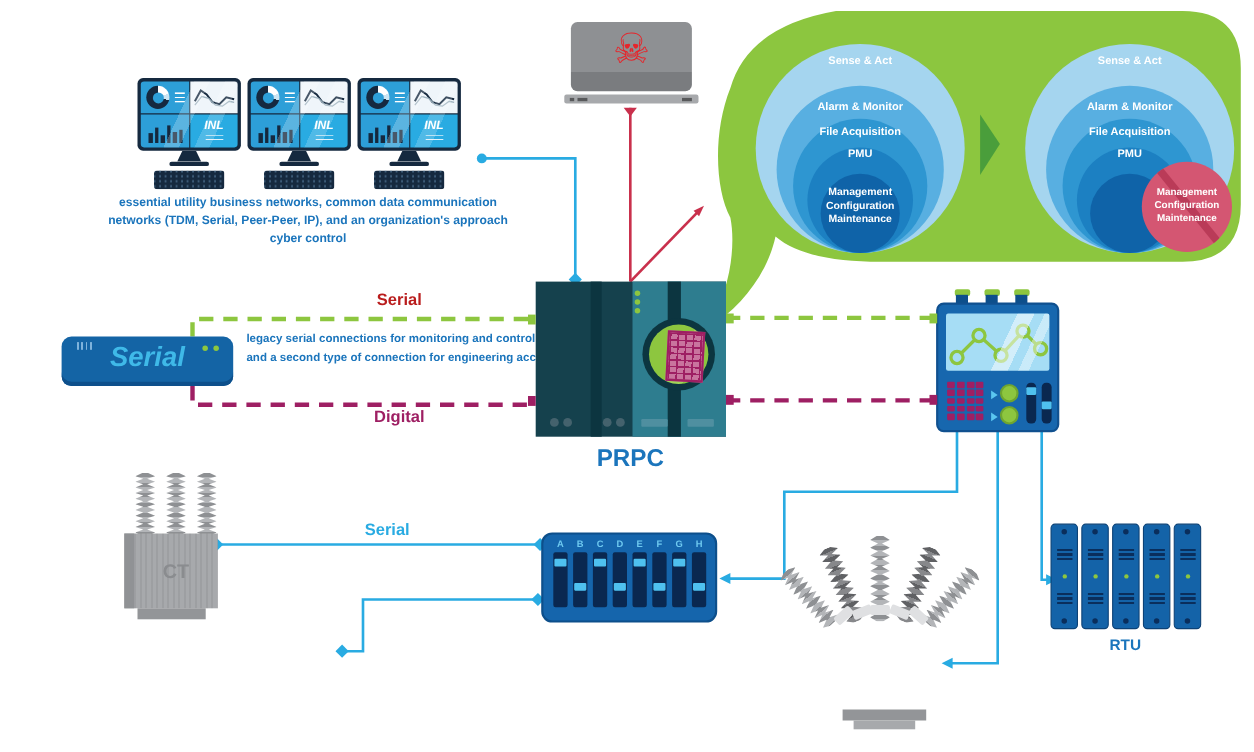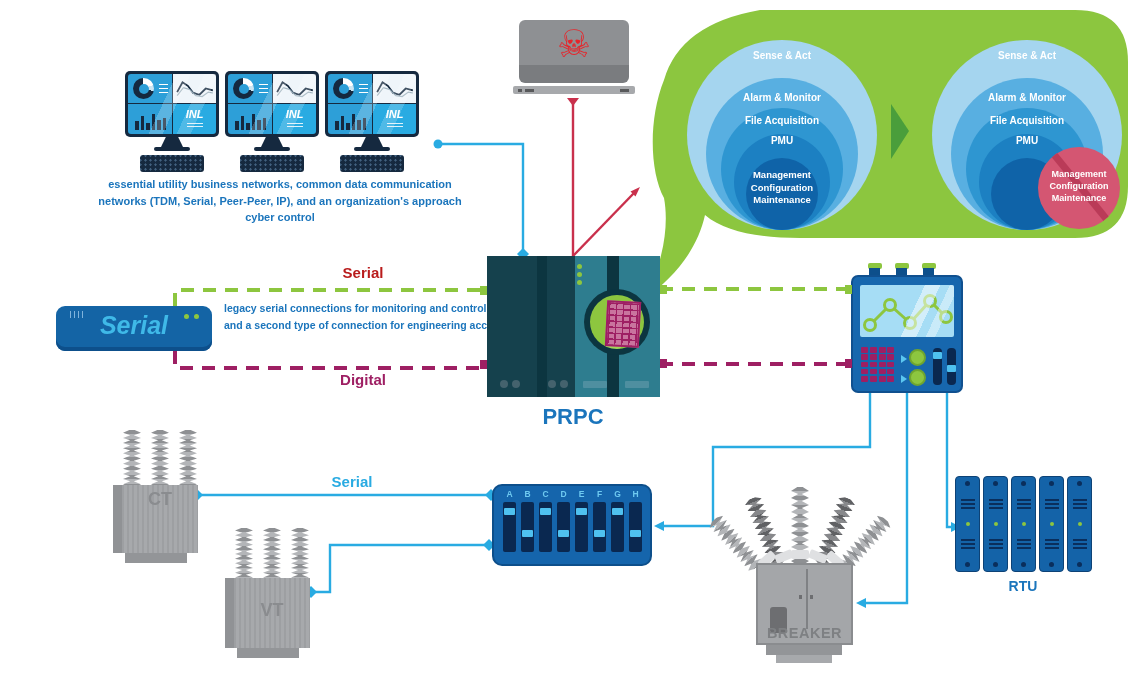--- a/index.html
+++ b/index.html
@@ -527,50 +527,34 @@
         <i class="screw"></i>
       </div>
   </div>
   <div class="devlabel abs" style="left:973px;top:578px;width:100px;font-size:14px">RTU</div>
 
   <div class="abs" style="left:113px;top:430px;width:90px;height:135px">
     <span class="bushing" style="left:10px;top:0;height:57px"></span>
     <span class="bushing" style="left:38px;top:0;height:57px"></span>
     <span class="bushing" style="left:66px;top:0;height:57px"></span>
     <div class="xfmr-body" style="left:0;top:55px;width:85px;height:68px">
-      <span class="etch" style="top:4px">CT</span>
+      <span class="etch" style="top:24px">CT</span>
     </div>
     <span class="xfmr-base" style="left:12px;top:123px;width:62px;height:10px"></span>
   </div>
 
-  <div class="abs" style="left:225px;top:528px;width:90px;height:135px">
-    <span class="bushing" style="left:10px;top:0;height:52px"></span>
-    <span class="bushing" style="left:38px;top:0;height:52px"></span>
-    <span class="bushing" style="left:66px;top:0;height:52px"></span>
-    <div class="xfmr-body" style="left:0;top:50px;width:85px;height:70px">
-      <span class="etch" style="top:22px">VT</span>
-    </div>
-    <span class="xfmr-base" style="left:12px;top:120px;width:62px;height:10px"></span>
-  </div>
 
   <div class="abs" style="left:742px;top:487px;width:130px;height:180px">
     <span class="bushing" style="left:49px;top:0;height:78px"></span>
     <span class="bushing dark" style="left:28px;top:6px;height:72px;transform:rotate(-22deg);transform-origin:50% 100%"></span>
     <span class="bushing dark" style="left:70px;top:6px;height:72px;transform:rotate(22deg);transform-origin:50% 100%"></span>
     <span class="bushing" style="left:6px;top:16px;height:64px;transform:rotate(-42deg);transform-origin:50% 100%"></span>
     <span class="bushing" style="left:92px;top:16px;height:64px;transform:rotate(42deg);transform-origin:50% 100%"></span>
     <span class="collar" style="left:16px;top:68px;transform:rotate(-42deg)"></span>
     <span class="collar" style="left:33px;top:65px;transform:rotate(-22deg)"></span>
     <span class="collar" style="left:49px;top:63px"></span>
     <span class="collar" style="left:67px;top:65px;transform:rotate(22deg)"></span>
     <span class="collar" style="left:84px;top:68px;transform:rotate(42deg)"></span>
-    <div class="cabinet">
-      <span class="door-line"></span>
-      <span class="hdot" style="left:41px;top:30px"></span>
-      <span class="hdot" style="left:52px;top:30px"></span>
-      <span class="hpanel"></span>
-      <div class="brk-label">BREAKER</div>
-    </div>
     <span class="xfmr-base" style="left:24px;top:158px;width:76px;height:10px"></span>
     <span class="xfmr-base" style="left:34px;top:168px;width:56px;height:8px;background:#A7A9AC"></span>
   </div>
 
 </div>
 
 </body></html>

